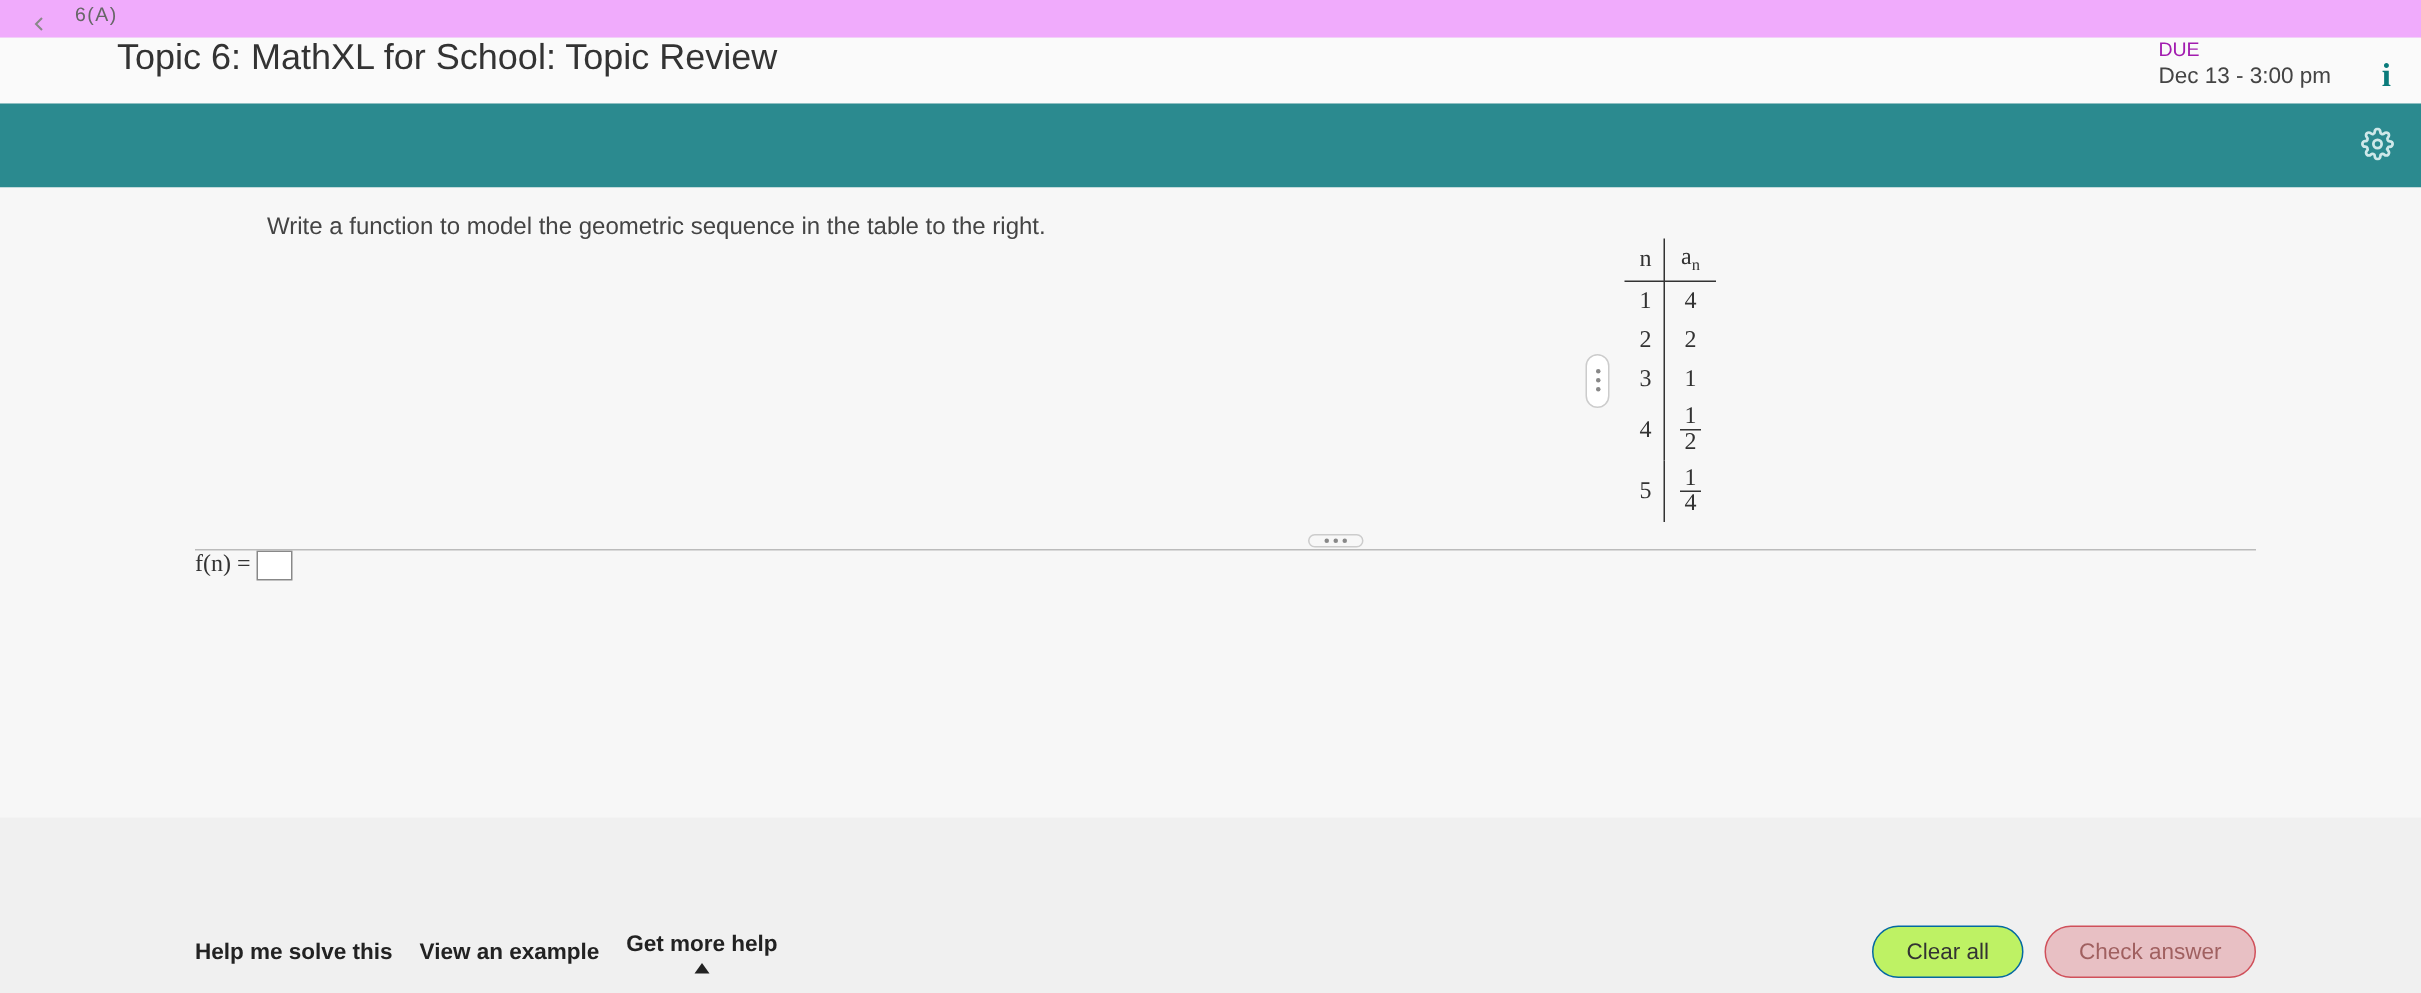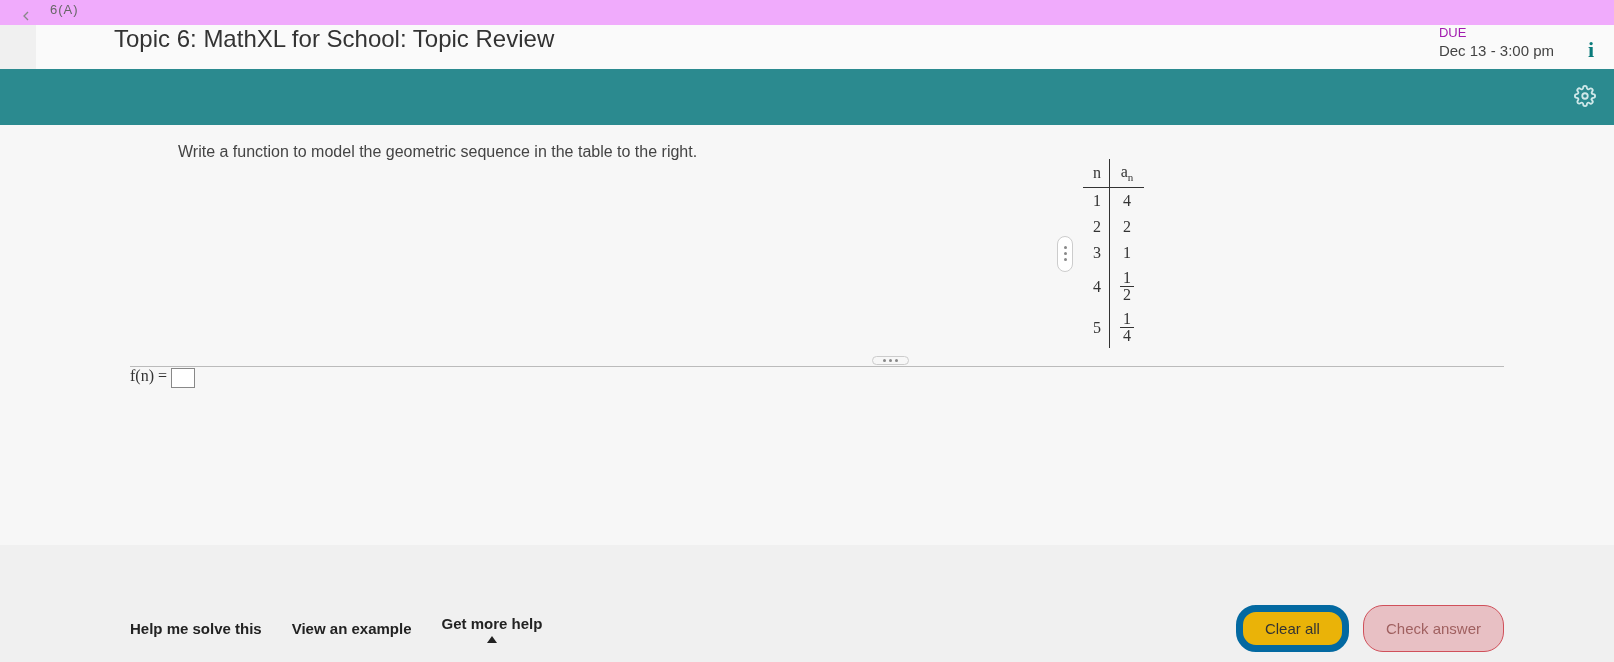--- a/index.html
+++ b/index.html
@@ -26,21 +26,20 @@
   width: 16px;
   height: 16px;
   color: #888;
 }
 .title-row {
   display: flex;
   justify-content: space-between;
   align-items: flex-start;
   padding: 0 20px 10px 78px;
   background: #fafafa;
-  margin-left: 36px;
 }
 .page-title {
   font-size: 24px;
   font-weight: 400;
   color: #333;
   font-family: "Segoe UI", Arial, sans-serif;
 }
 .due-block {
   text-align: left;
   padding-right: 40px;
@@ -175,21 +174,21 @@
   bottom: 10px;
   left: 0;
   right: 0;
   padding: 0 110px 0 130px;
   display: flex;
   justify-content: space-between;
   align-items: center;
 }
 .help-links {
   display: flex;
-  gap: 30px;
+  gap: 18px;
   align-items: center;
 }
 .help-links a {
   font-size: 15px;
   color: #222;
   font-weight: bold;
   text-decoration: none;
   cursor: pointer;
 }
 .help-links .more { display: flex; align-items: center; gap: 4px; flex-direction: column; }
@@ -200,22 +199,22 @@
   border-bottom: 7px solid #222;
 }
 .footer-buttons { display: flex; gap: 14px; }
 .btn {
   padding: 8px 22px;
   border-radius: 20px;
   font-size: 15px;
   cursor: pointer;
 }
 .btn-clear {
-  background: #eab308;
-  border: 7px solid #0369a1;
+  background: #bef264;
+  border: 1px solid #0369a1;
   color: #333;
 }
 .btn-check {
   background: #e8c0c4;
   border: 1.5px solid #d0505a;
   color: #a06060;
 }
 </style>
 </head>
 <body>

